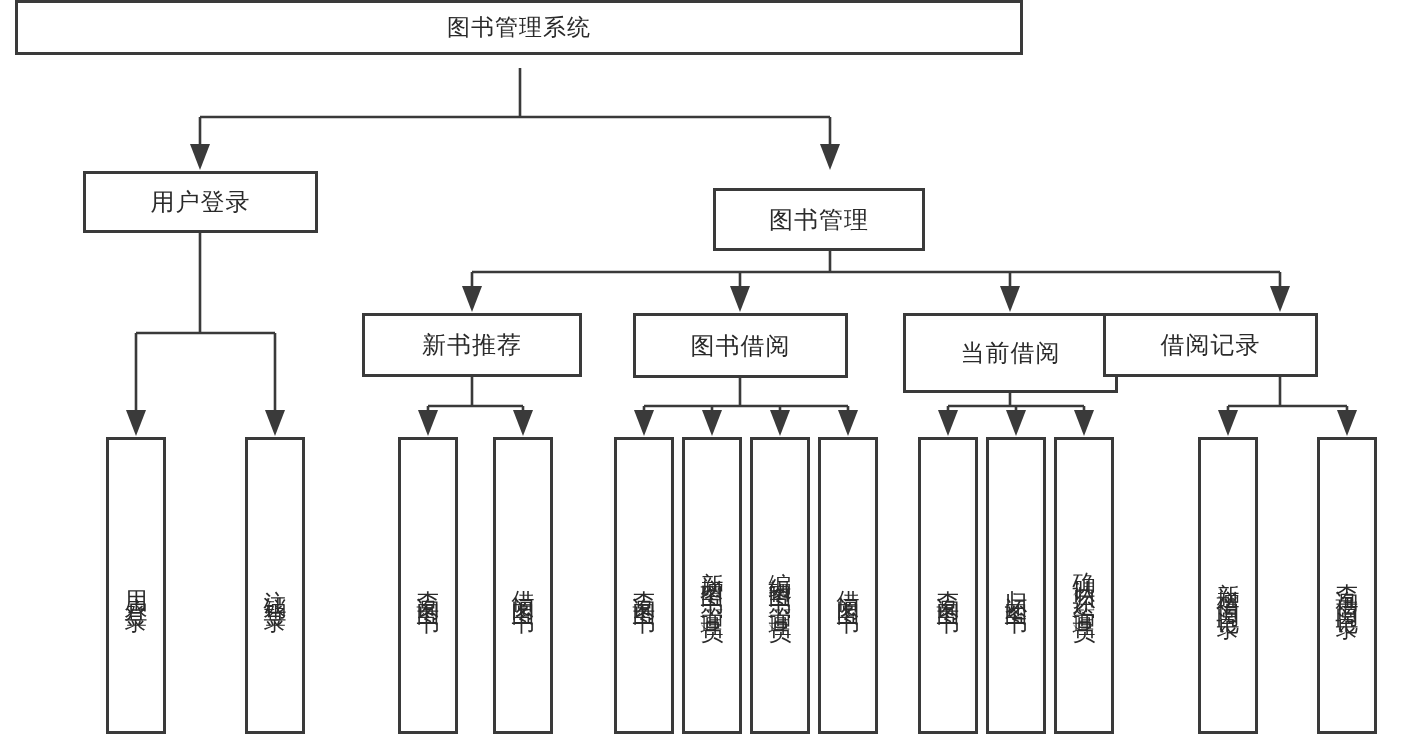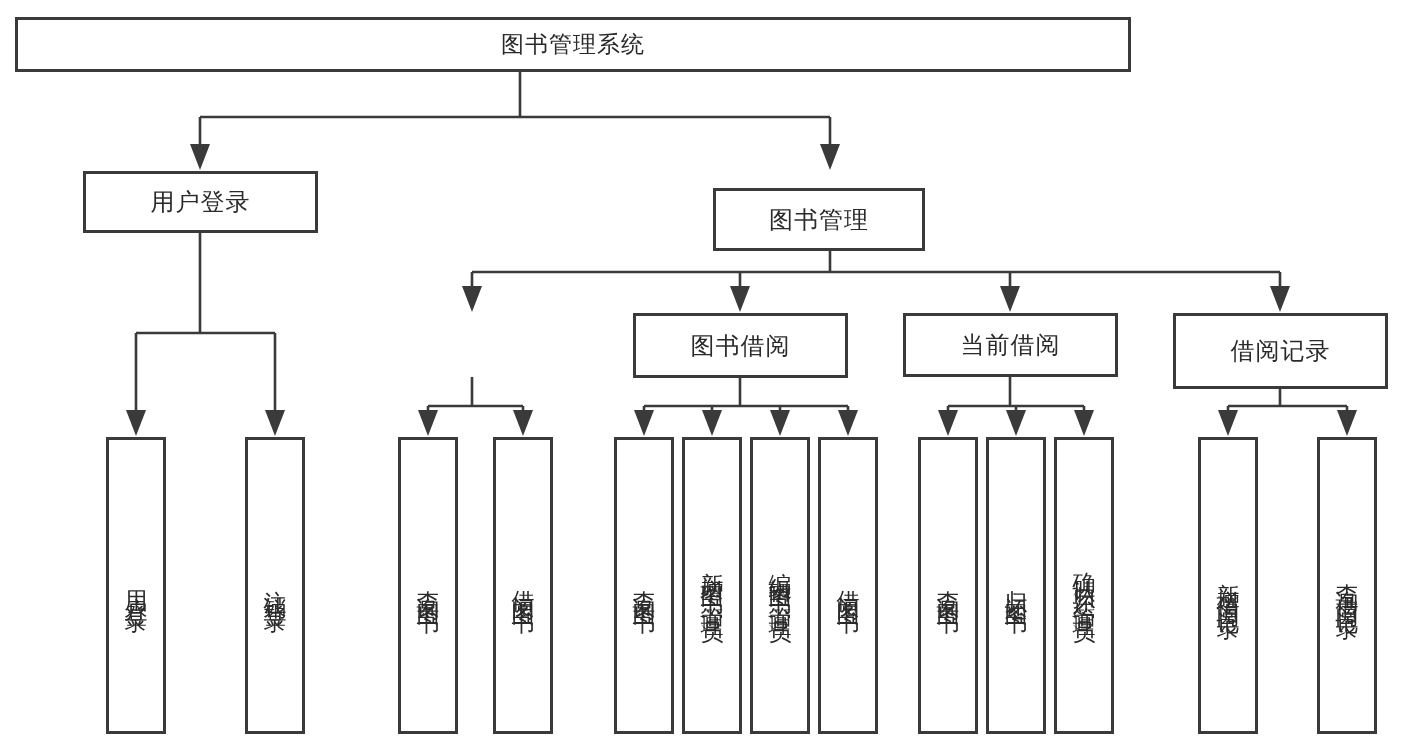--- a/index.html
+++ b/index.html
@@ -83,38 +83,41 @@
       <polygon class="arrow" points="770,410 790,410 780,436"></polygon>
       <polygon class="arrow" points="838,410 858,410 848,436"></polygon>
       <polygon class="arrow" points="938,410 958,410 948,436"></polygon>
       <polygon class="arrow" points="1006,410 1026,410 1016,436"></polygon>
       <polygon class="arrow" points="1074,410 1094,410 1084,436"></polygon>
       <polygon class="arrow" points="1218,410 1238,410 1228,436"></polygon>
       <polygon class="arrow" points="1337,410 1357,410 1347,436"></polygon>
     </g>
   </svg>
 
-  <div class="node root" style="left:15px;top:17px;width:1116px;height:55px">
+  <div class="node root" style="left:15px;top:0;width:1008px;height:55px">
     <span class="hlabel">图书管理系统</span>
   </div>
 
   <div class="node" style="left:83px;top:171px;width:235px;height:62px">
     <span class="hlabel">用户登录</span>
   </div>
   <div class="node" style="left:713px;top:188px;width:212px;height:63px">
     <span class="hlabel">图书管理</span>
   </div>
 
+  <div class="node" style="left:362px;top:313px;width:220px;height:64px">
+    <span class="hlabel">新书推荐</span>
+  </div>
   <div class="node" style="left:633px;top:313px;width:215px;height:65px">
     <span class="hlabel">图书借阅</span>
   </div>
-  <div class="node" style="left:903px;top:313px;width:215px;height:64px">
+  <div class="node" style="left:903px;top:313px;width:215px;height:80px">
     <span class="hlabel">当前借阅</span>
   </div>
-  <div class="node" style="left:1173px;top:313px;width:215px;height:76px">
+  <div class="node" style="left:1103px;top:313px;width:215px;height:64px">
     <span class="hlabel">借阅记录</span>
   </div>
 
   <div class="node leaf" style="left:106px">
     <span class="vtext">用户登录</span>
   </div>
   <div class="node leaf" style="left:245px">
     <span class="vtext">注销登录</span>
   </div>
   <div class="node leaf" style="left:398px">

